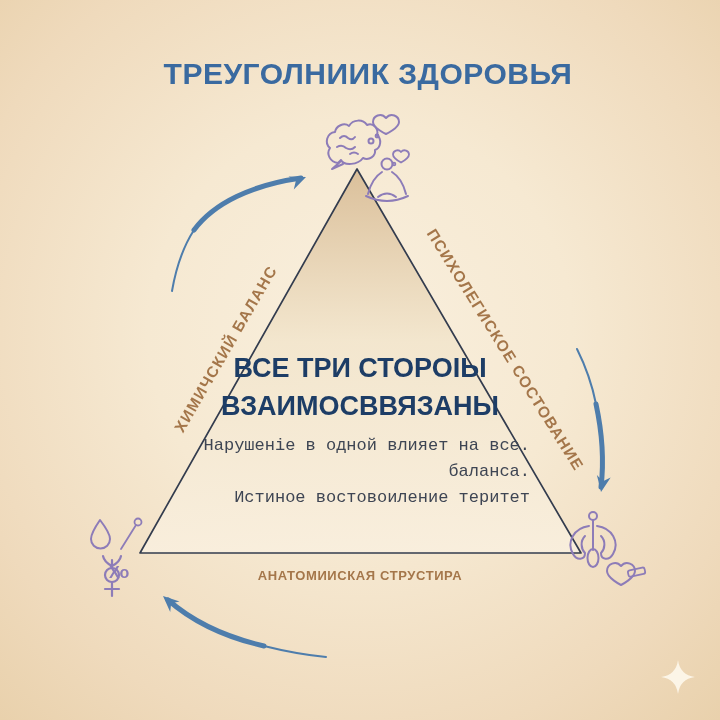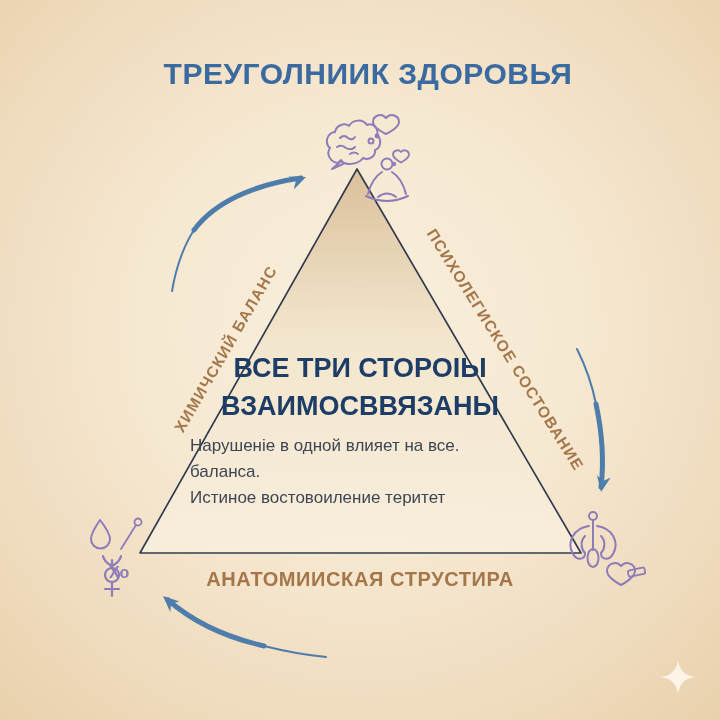--- a/index.html
+++ b/index.html
@@ -28,44 +28,45 @@
   }
   .center-heading {
     position: absolute; top: 349px; left: 0; right: 0;
     text-align: center;
     font-size: 27px; font-weight: bold;
     line-height: 38px;
     color: #1d3d66;
   }
   .description {
     position: absolute; top: 433px; left: 190px; width: 340px;
-    text-align: left;
+    text-align: right;
     font-size: 17px;
     line-height: 26px;
     color: #3e4553;
+    font-family: Liberation Mono, monospace;
   }
   .side-label {
     position: absolute;
     font-size: 15.5px; font-weight: bold;
     letter-spacing: 1.2px;
     color: #a4764a;
     white-space: nowrap;
   }
   .side-label.left {
     left: 226px; top: 349px;
     transform: translate(-50%, -50%) rotate(-60deg);
   }
   .side-label.right {
     left: 505px; top: 350px;
     transform: translate(-50%, -50%) rotate(58deg);
   }
   .bottom-label {
     position: absolute; top: 568px; left: 0; right: 0;
     text-align: center;
-    font-size: 20px; font-weight: bold;
+    font-size: 13px; font-weight: bold;
     letter-spacing: 0.6px;
     color: #a4764a;
   }
   .chromo-label {
     position: absolute; left: 109px; top: 520px;
     font-size: 16px; font-weight: bold;
     color: #8d7cb8;
     margin-top: 44px;
   }
 </style>

